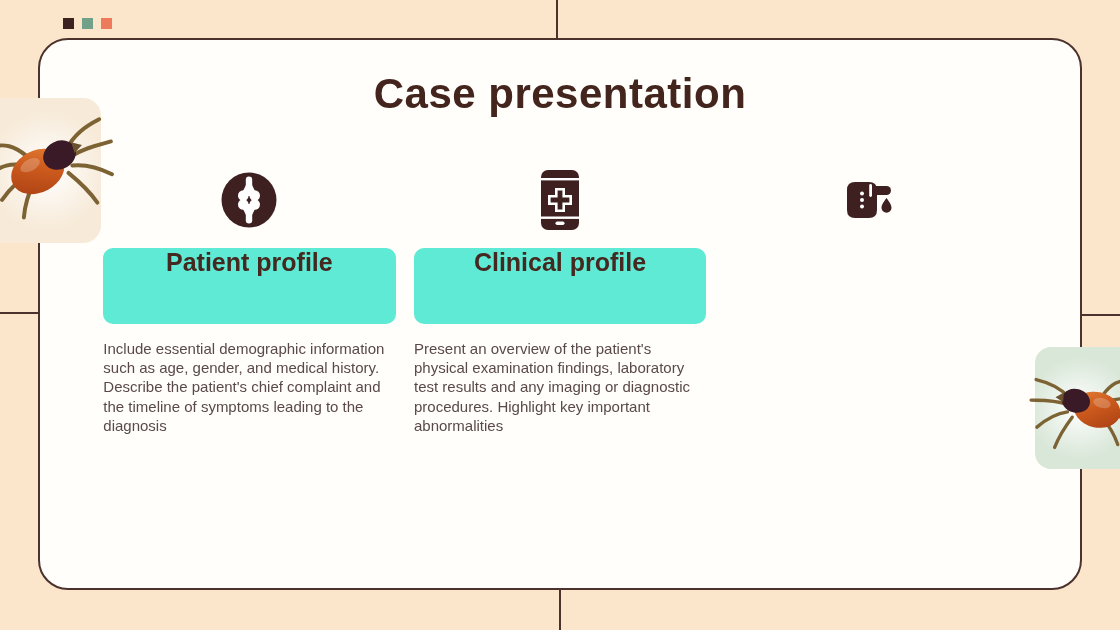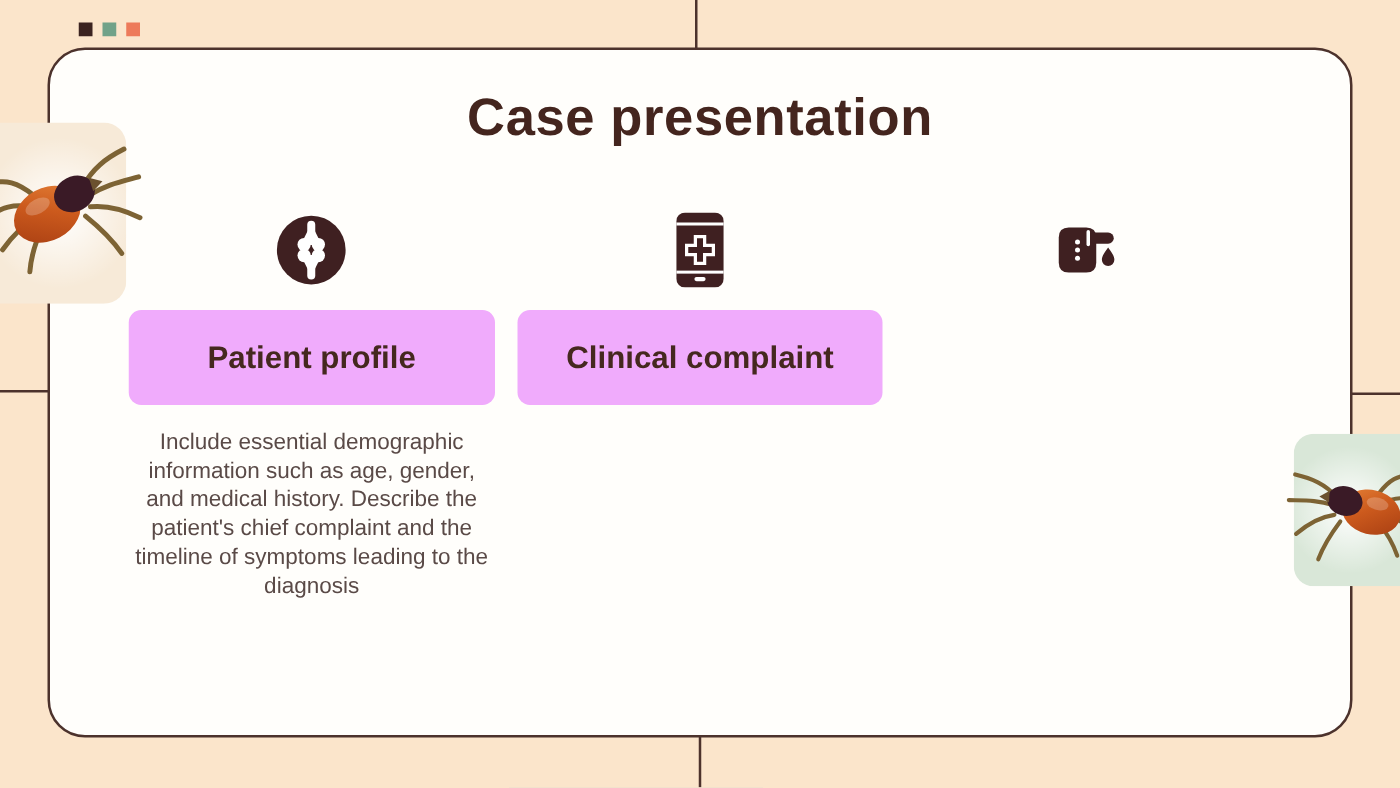--- a/index.html
+++ b/index.html
@@ -24,27 +24,27 @@
     margin:30px 0 0 0;text-align:center;
     font-size:42px;font-weight:700;color:#44251e;letter-spacing:0.5px;
   }
   .cols{
     display:flex;gap:18px;padding:0 63px;margin-top:50px;
   }
   .col{width:293px;display:flex;flex-direction:column;align-items:center;}
   .icon-wrap{height:64px;display:flex;align-items:center;justify-content:center;}
   .hbox{
     margin-top:16px;width:100%;height:76px;border-radius:10px;
-    background:#f0abfc;display:flex;align-items:center;justify-content:center;
+    background:#5eead4;display:flex;align-items:flex-start;justify-content:center;
     box-sizing:border-box;
   }
   .hbox span{font-size:25px;font-weight:700;color:#45281f;}
   .para{
     width:292px;
-    font-size:18px;line-height:1.28;color:#5a4a47;text-align:center;
+    font-size:15px;line-height:1.28;color:#5a4a47;text-align:left;
   }
   
   .panel{position:absolute;overflow:visible;}
   .panel-left{
     left:-18px;top:98px;width:119px;height:145px;border-radius:18px;
     background:radial-gradient(circle at 55% 50%, #ffffff 0%, rgba(255,255,255,0) 62%), #f7ead8;
   }
   .panel-right{
     left:1035px;top:347px;width:100px;height:122px;border-radius:16px;
     background:radial-gradient(circle at 45% 50%, #ffffff 0%, rgba(255,255,255,0) 62%), #d9e7d8;
@@ -103,22 +103,23 @@
             <g fill="#ffffff">
               <path d="M14 18 h10 v7 h7 v10 h-7 v7 h-10 v-7 h-7 v-10 h7 z"></path>
             </g>
             <g fill="#3f2021">
               <path d="M16.6 20.6 h4.8 v7 h7 v4.8 h-7 v7 h-4.8 v-7 h-7 v-4.8 h7 z"></path>
             </g>
             <rect x="14.5" y="51.5" width="9" height="3.4" rx="1.7" fill="#ffffff"></rect>
           </svg>
         </div>
         <div class="hbox">
-          <span>Clinical complaint</span>
+          <span>Clinical profile</span>
         </div>
+        <p class="para">Present an overview of the patient's physical examination findings, laboratory test results and any imaging or diagnostic procedures. Highlight key important abnormalities</p>
       </div>
 
       <div class="col">
         <div class="icon-wrap">
           <svg width="52" height="40" viewBox="0 0 52 40">
             <path d="M10 2 h14 q8 0 8 8 v20 q0 8 -8 8 h-14 q-8 0 -8 -8 v-20 q0 -8 8 -8 z" fill="#3f2021"></path>
             <rect x="26" y="6" width="20" height="9" rx="4.5" fill="#3f2021"></rect>
             <rect x="24.2" y="4" width="2.8" height="13" rx="1.4" fill="#ffffff"></rect>
             <g fill="#ffffff">
               <circle cx="17" cy="13.5" r="2"></circle>

